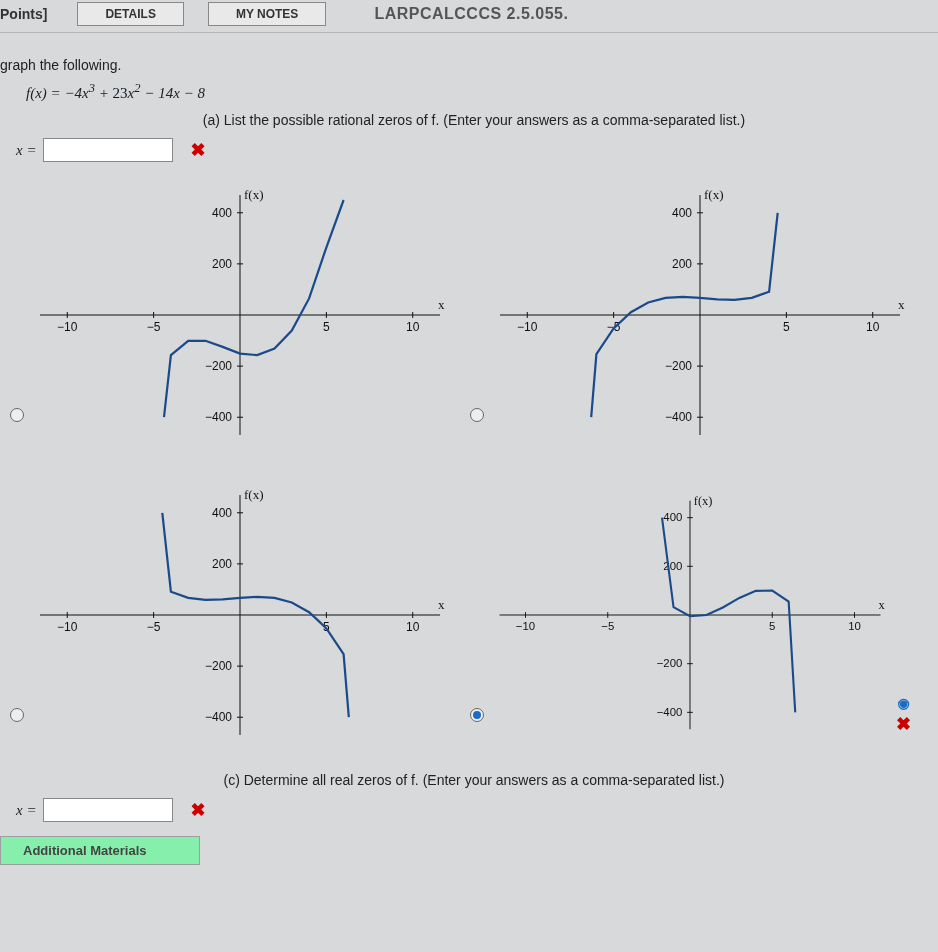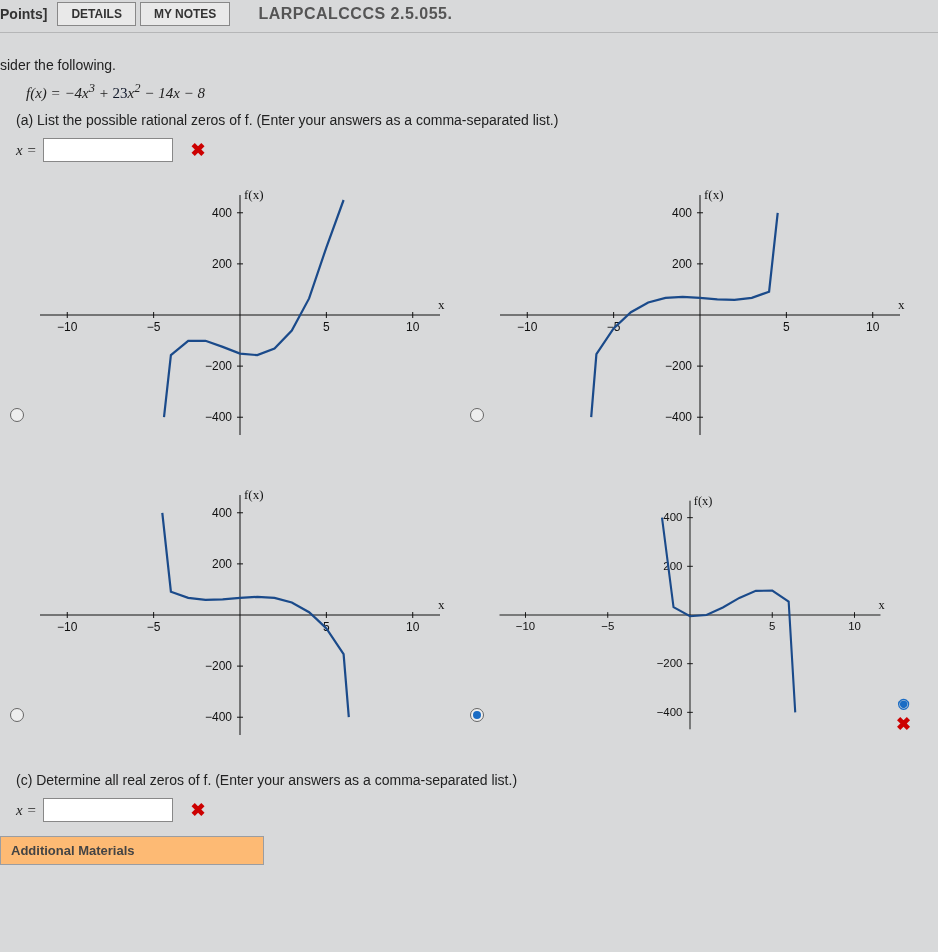--- a/index.html
+++ b/index.html
@@ -7,35 +7,35 @@
       font-family: Arial, Helvetica, sans-serif;
       background: #d8d9da;
       color: #222;
       width: 938px;
       height: 952px;
       overflow: hidden;
       position: relative;
     }
     .topbar {
       display: flex;
-      gap: 4px;
+      gap: 24px;
       align-items: center;
       padding: 2px 4px 6px 0;
       border-bottom: 1px solid #b5b6b7;
     }
     .top-points {
       font-weight: bold;
       font-size: 14px;
       color: #333;
       padding-right: 6px;
     }
     .tab-btn {
       border: 1px solid #888;
       background: #e9e9e9;
-      padding: 4px 13px;
+      padding: 4px 27px;
       font-size: 12px;
       font-weight: bold;
       color: #333;
       cursor: pointer;
     }
     .assign-label {
       font-size: 16px;
       font-weight: bold;
       color: #555;
       padding-left: 24px;
@@ -50,20 +50,21 @@
     .equation {
       font-family: "Times New Roman", serif;
       font-size: 15px;
       font-style: italic;
       margin: 0 0 10px 26px;
     }
     .equation .red { color: #0f172a; font-style: normal;}
     .sub-q {
       font-size: 14px;
       margin: 6px 0 10px 16px;
+      text-align: center;
     }
     .answer-row {
       display: flex;
       align-items: center;
       gap: 6px;
       margin: 4px 0 18px 16px;
     }
     .x-eq {
       font-family: "Times New Roman", serif;
       font-style: italic;
@@ -129,42 +130,42 @@
     .axis { stroke: #111; stroke-width: 1; }
     .feedback-col {
       display: flex;
       flex-direction: column;
       align-items: center;
       gap: 2px;
       margin-top: 200px;
     }
     .o-mark { color:#1a6cc4; font-weight:bold; font-size:14px;}
     .footer-bar {
-      background: #fdba74;
+      background: #86efac;
       border: 1px solid #9a9da2;
-      padding: 6px 10px;
+      padding: 6px 22px;
       font-size: 13px;
       font-weight: bold;
       color: #444;
       margin-top: 14px;
-      width: 264px;
+      width: 200px;
     }
   </style>
 </head>
 <body>
 
 <div class="topbar">
   <span class="top-points">Points]</span>
   <button class="tab-btn">DETAILS</button>
   <button class="tab-btn">MY NOTES</button>
   <span class="assign-label">LARPCALCCCS 2.5.055.</span>
 </div>
 
 <div class="content">
-  <div class="prompt-line">sider the following.</div>
+  <div class="prompt-line">graph the following.</div>
 
   <div class="equation">
     <span>f(x) = </span><span>−4x</span><sup>3</sup><span> + </span><span class="red">23</span><span>x</span><sup>2</sup><span> − 14x − 8</span>
   </div>
 
   <div class="sub-q">(a) List the possible rational zeros of f. (Enter your answers as a comma-separated list.)</div>
   <div class="answer-row">
     <span class="x-eq">x =</span>
     <input class="ans-input" type="text" style="">
     <span class="x-mark">✖</span>

